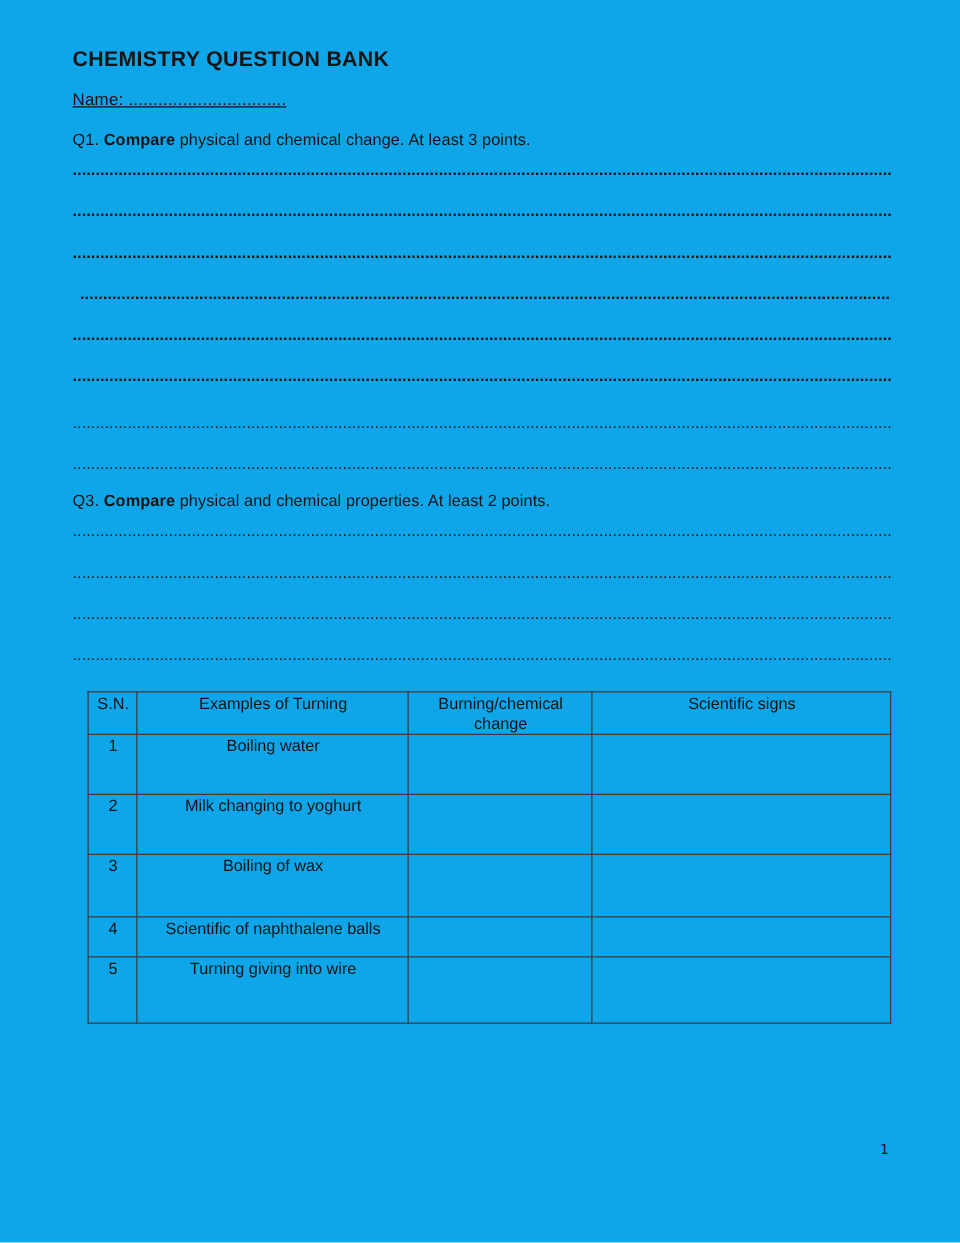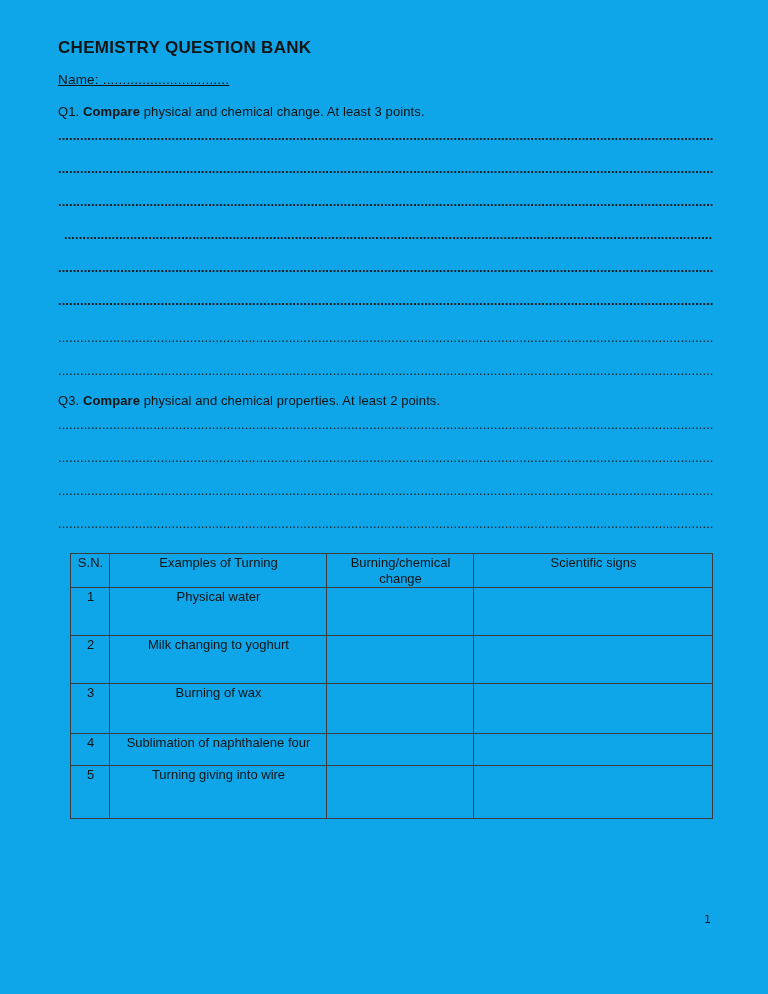--- a/index.html
+++ b/index.html
@@ -132,39 +132,39 @@
       <tr>
         <th>S.N.</th>
         <th>Examples of Turning</th>
         <th>Burning/chemical change</th>
         <th>Scientific signs</th>
       </tr>
     </thead>
     <tbody>
         <tr>
           <td>1</td>
-          <td>Physical water</td>
+          <td>Boiling water</td>
           <td></td>
           <td></td>
         </tr>
         <tr>
           <td>2</td>
           <td>Milk changing to yoghurt</td>
           <td></td>
           <td></td>
         </tr>
         <tr>
           <td>3</td>
-          <td>Burning of wax</td>
+          <td>Boiling of wax</td>
           <td></td>
           <td></td>
         </tr>
         <tr>
           <td>4</td>
-          <td>Sublimation of naphthalene four</td>
+          <td>Scientific of naphthalene balls</td>
           <td></td>
           <td></td>
         </tr>
         <tr>
           <td>5</td>
           <td>Turning giving into wire</td>
           <td></td>
           <td></td>
         </tr>
       </tbody>

